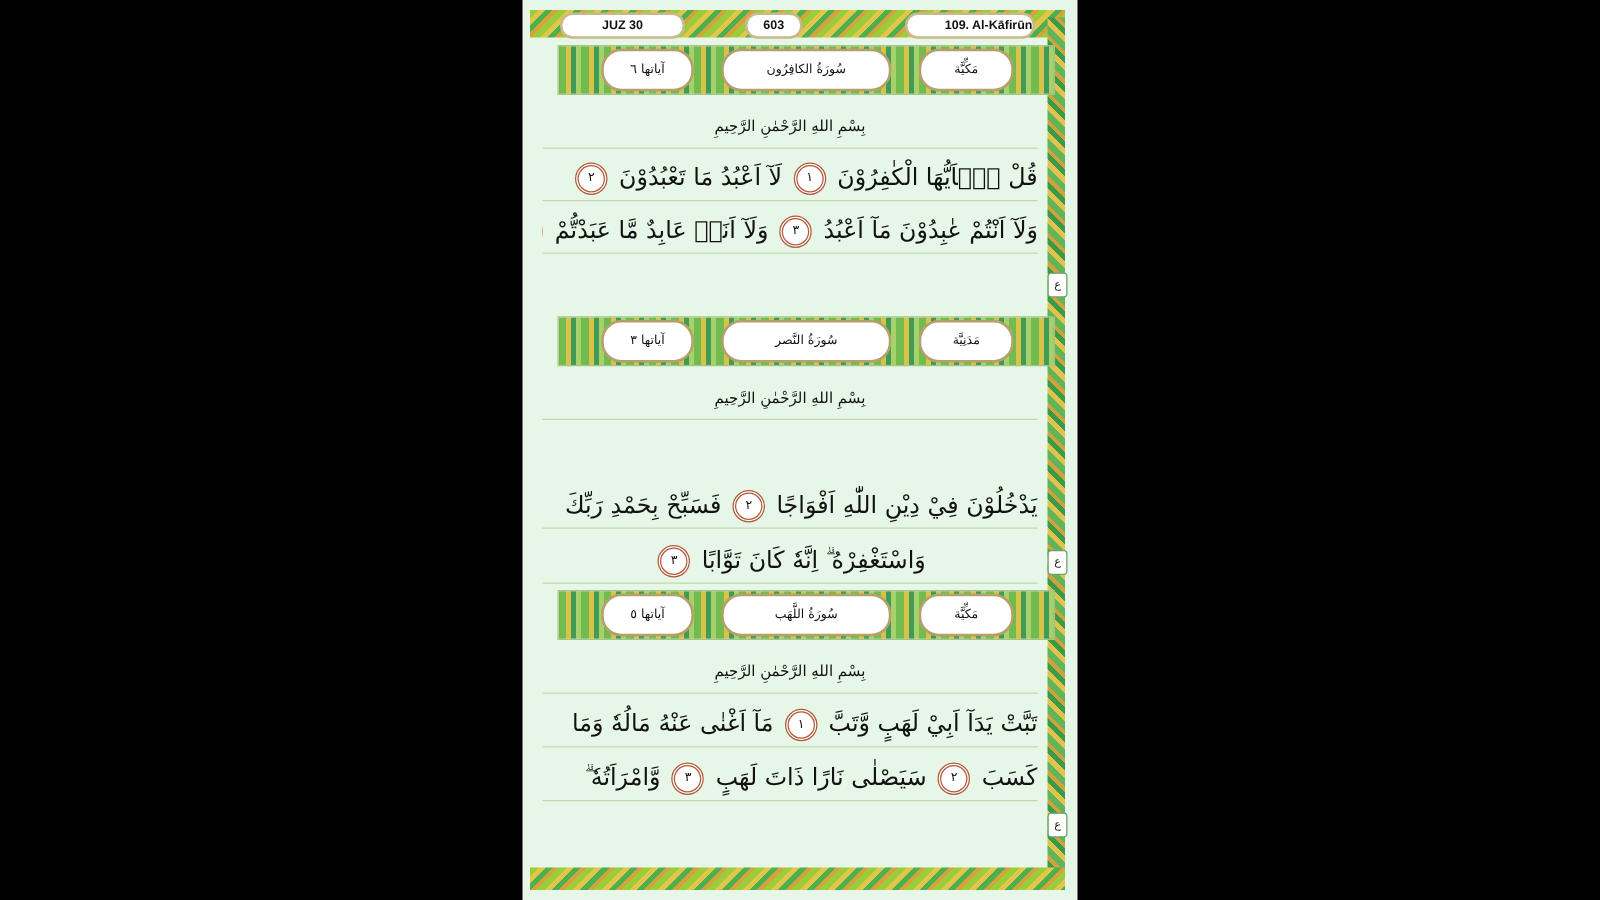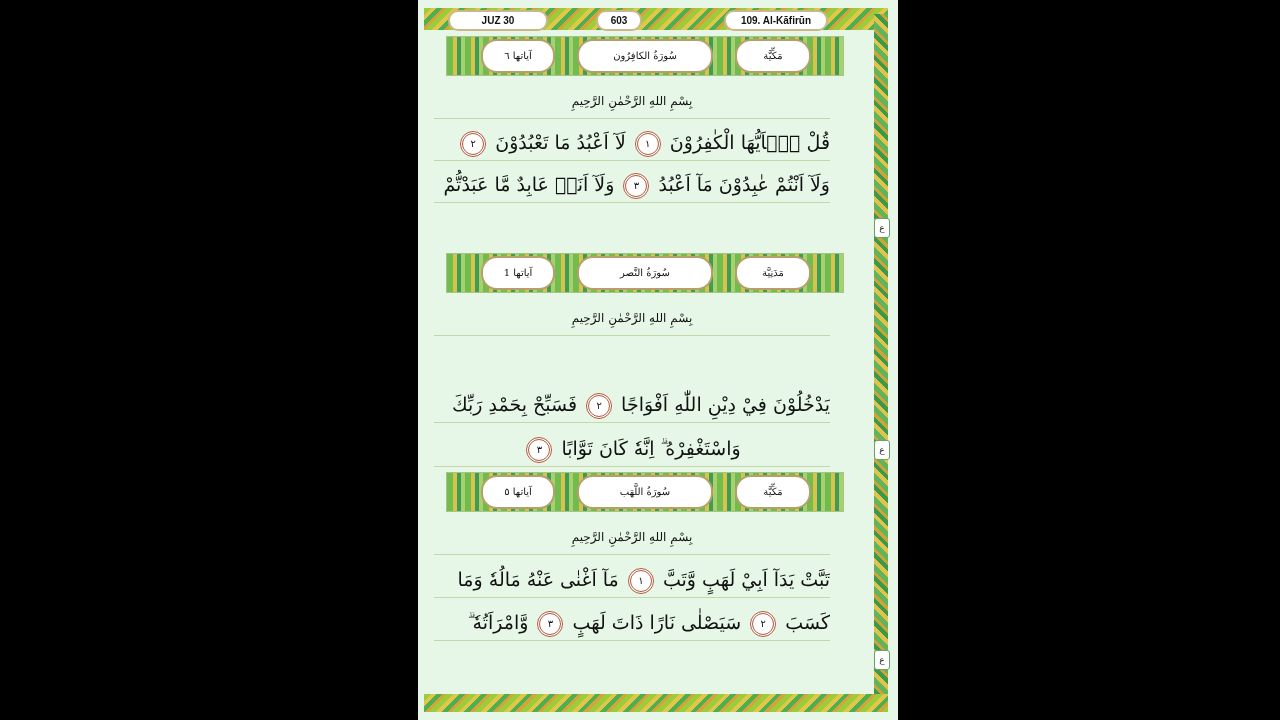--- a/index.html
+++ b/index.html
@@ -1,17 +1,17 @@
 <!DOCTYPE html>
 <html><head>
 <meta charset="utf-8">
 <style>
   html, body { margin:0; padding:0; background:#000; }
   body { width:1280px; height:720px; position:relative; overflow:hidden; font-family:"DejaVu Sans", sans-serif; }
-  .page { position:absolute; left:418px; top:0; width:444px; height:720px; background:#e6f7e8; overflow:hidden;padding-left:36px; }
+  .page { position:absolute; left:418px; top:0; width:444px; height:720px; background:#e6f7e8; overflow:hidden; }
   
   .border-top, .border-bottom { position:absolute; left:6px; right:10px; height:22px;
     background: repeating-linear-gradient(135deg,#9ccc3c 0 5px,#e2c64a 5px 9px,#4caf50 9px 13px,#d8a23a 13px 16px); }
   .border-top { top:8px; }
   .border-bottom { bottom:8px; height:18px; }
   .border-right { position:absolute; right:10px; top:14px; bottom:14px; width:14px;
     background: repeating-linear-gradient(45deg,#62b45a 0 5px,#e0c24c 5px 9px,#3a9a4a 9px 13px,#cfa33c 13px 16px); }
   .topbar { position:absolute; top:10px; left:0; right:0; height:18px; }
   .pill { position:absolute; top:0; height:17px; background:#fff; border:2px solid #c9b98a; border-radius:10px;
     font-family:"Liberation Sans", sans-serif; font-weight:bold; font-size:10px; color:#111; line-height:17px; text-align:center; }
@@ -37,21 +37,21 @@
 <body>
 
 <div class="page">
   <div class="border-top"></div>
   <div class="border-right"></div>
   <div class="border-bottom"></div>
 
   <div class="topbar">
     <div class="pill" style="left:30px;width:96px;">JUZ 30</div>
     <div class="pill" style="left:178px;width:42px;">603</div>
-    <div class="pill" style="left:306px;width:100px;">109. Al-Kāfirūn</div>
+    <div class="pill" style="left:306px;width:100px;text-align:right;">109. Al-Kāfirūn</div>
   </div>
 
   <div class="surah-banner" style="top:36px;">
     <div class="banner-cap cap-left">آياتها ٦</div>
     <div class="banner-cap cap-mid">سُورَةُ الكافِرُون</div>
     <div class="banner-cap cap-right">مَكِّيَّة</div>
   </div>
   <div class="bismillah" style="top:84px;">بِسْمِ اللهِ الرَّحْمٰنِ الرَّحِيمِ</div>
   <div class="ayah-line" style="top:124px;">
     <span>قُلْ يٰۤاَيُّهَا الْكٰفِرُوْنَ</span>
@@ -61,21 +61,21 @@
   </div>
   <div class="ayah-line" style="top:166px;">
     <span>وَلَآ اَنْتُمْ عٰبِدُوْنَ مَآ اَعْبُدُ</span>
     <span class="num">٣</span>
     <span>وَلَآ اَنَا۠ عَابِدٌ مَّا عَبَدْتُّمْ</span>
     <span class="num">٤</span>
   </div>
   <div class="marker" style="top:218px;">ع</div>
 
   <div class="surah-banner" style="top:253px;">
-    <div class="banner-cap cap-left">آياتها 1</div>
+    <div class="banner-cap cap-left">آياتها ٣</div>
     <div class="banner-cap cap-mid">سُورَةُ النَّصر</div>
     <div class="banner-cap cap-right">مَدَنِيَّة</div>
   </div>
   <div class="bismillah" style="top:301px;">بِسْمِ اللهِ الرَّحْمٰنِ الرَّحِيمِ</div>
   <div class="ayah-line" style="top:386px;">
     <span>يَدْخُلُوْنَ فِيْ دِيْنِ اللّٰهِ اَفْوَاجًا</span>
     <span class="num">٢</span>
     <span>فَسَبِّحْ بِحَمْدِ رَبِّكَ</span>
   </div>
   <div class="ayah-line center" style="top:430px;">

